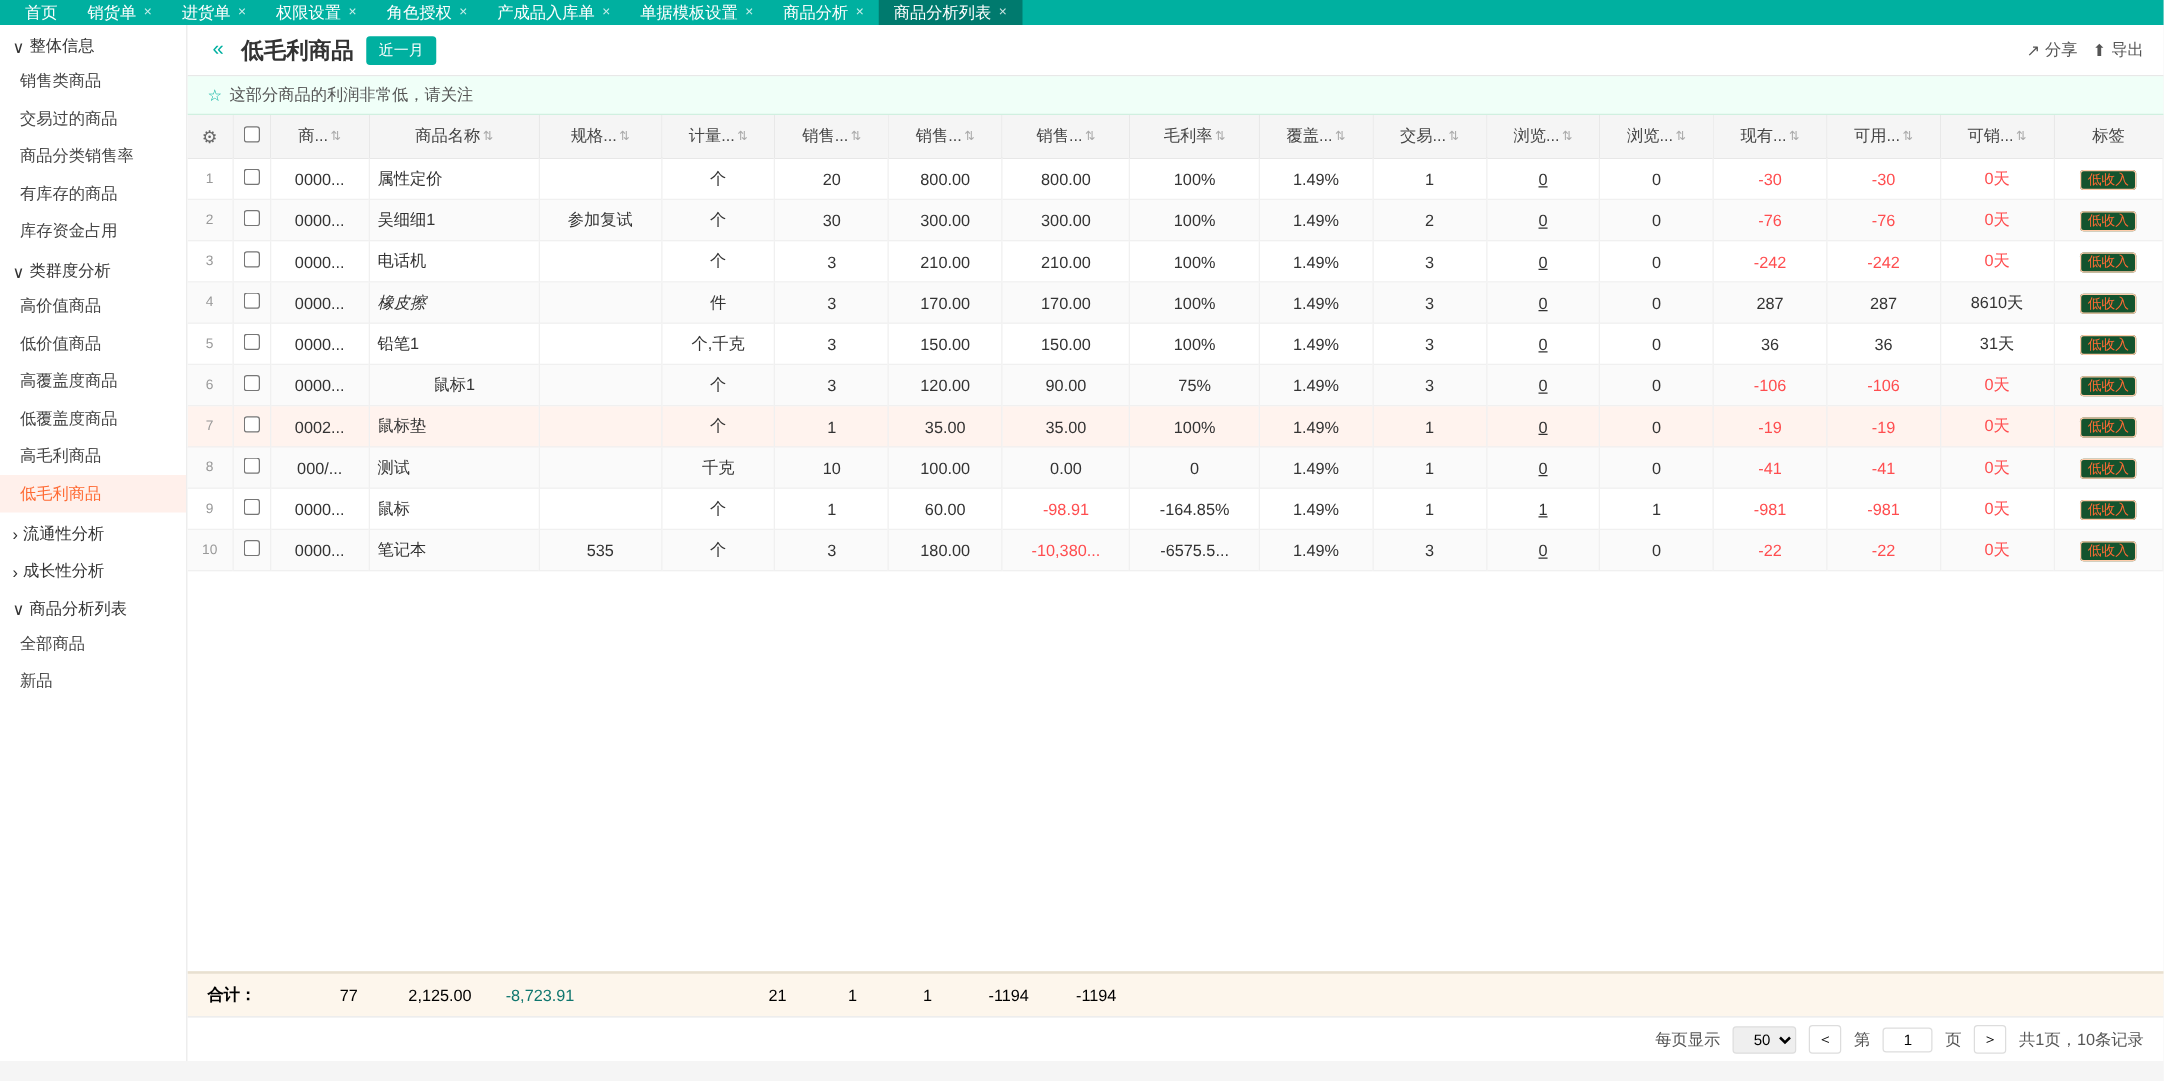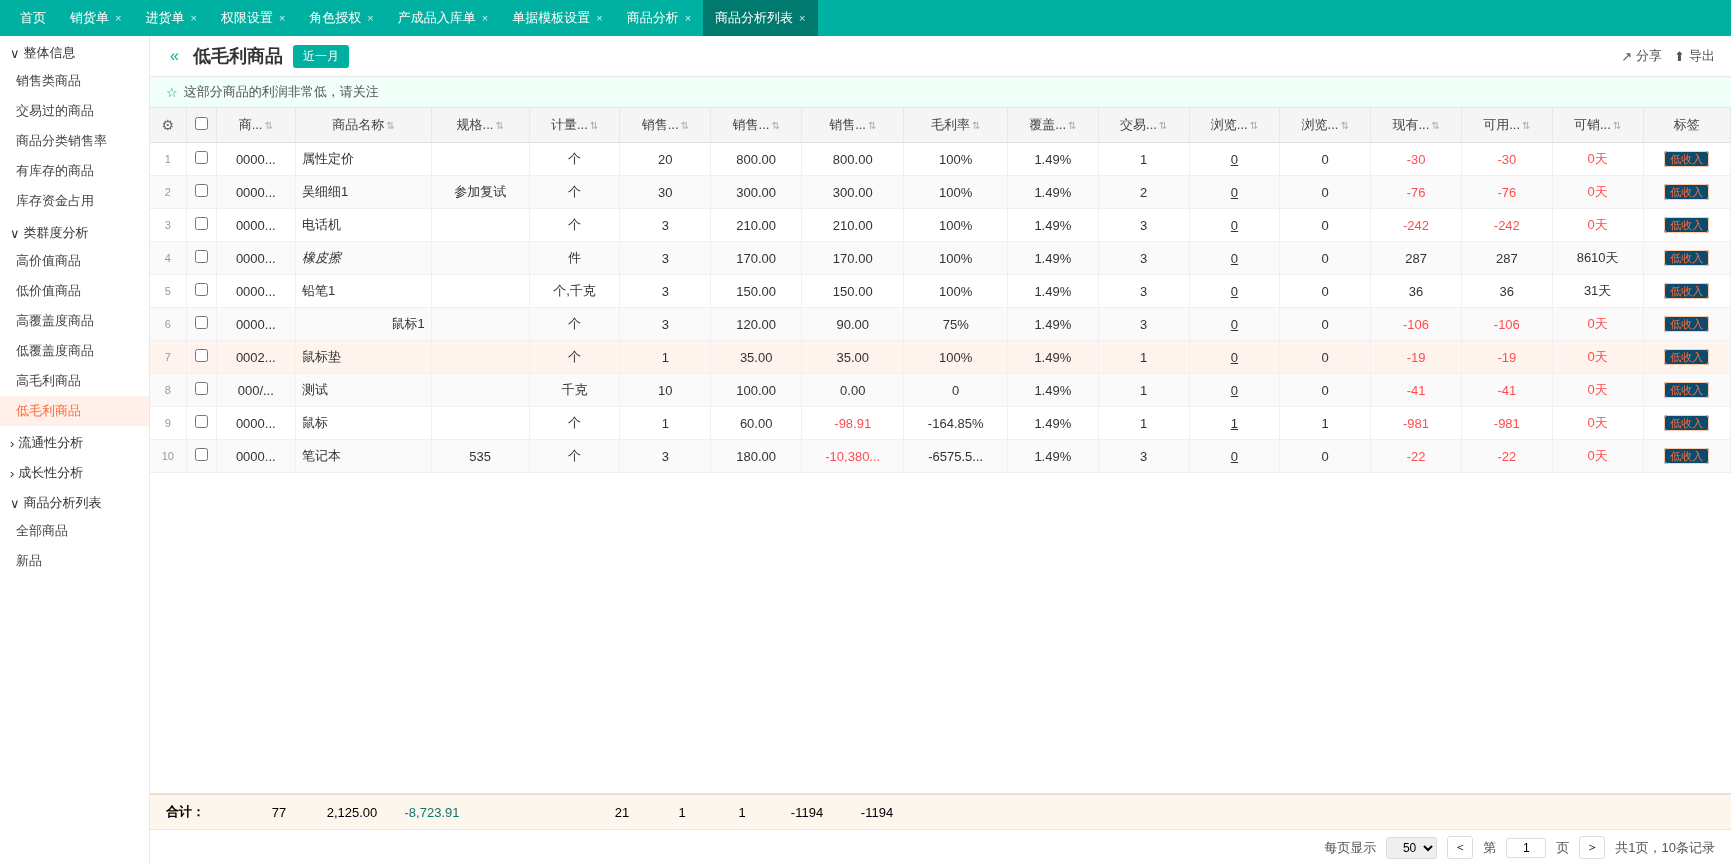--- a/index.html
+++ b/index.html
@@ -3,21 +3,21 @@
   <meta charset="utf-8">
   <style>
     * { box-sizing: border-box; margin: 0; padding: 0; font-family: 'Microsoft YaHei', Arial, sans-serif; font-size: 13px; }
     body { background: #f5f5f5; min-width: 1731px; }
 
     
     .top-nav {
       background: #00b0a0;
       display: flex;
       align-items: center;
-      height: 36px;
+      height: 20px;
       padding: 0 8px;
       gap: 0;
     }
     .nav-item {
       color: #fff;
       padding: 0 12px;
       height: 36px;
       display: flex;
       align-items: center;
       cursor: pointer;
@@ -176,21 +176,21 @@
     tbody tr:nth-child(even) { background: #fafafa; }
     tbody tr.highlight { background: #fff3ee; }
     tbody td {
       padding: 7px 6px;
       text-align: center;
       color: #333;
       border-right: 1px solid #f0f0f0;
       white-space: nowrap;
     }
     .tag-low-income {
-      background: #0c4a6e;
+      background: #14532d;
       color: #ff6b35;
       border: 1px solid #ffccaa;
       border-radius: 3px;
       padding: 1px 5px;
       font-size: 11px;
     }
     .underline-link { text-decoration: underline; color: #333; cursor: pointer; }
 
     
     .table-footer {
@@ -597,21 +597,21 @@
       <td>0</td>
       <td style="">36</td>
       <td style="">36</td>
       <td style="">31天</td>
       <td><span class="tag-low-income">低收入</span></td>
     </tr>
             <tr>
       <td style="color:#999; font-size:11px;">6</td>
       <td><input type="checkbox" style=""></td>
       <td>0000...</td>
-      <td style="text-align:right;">鼠标1</td>
+      <td style="text-align:center;">鼠标1</td>
       <td></td>
       <td>个</td>
       <td>3</td>
       <td>120.00</td>
       <td style="">90.00</td>
       <td>75%</td>
       <td>1.49%</td>
       <td>3</td>
       <td><span class="underline-link">0</span></td>
       <td>0</td>

